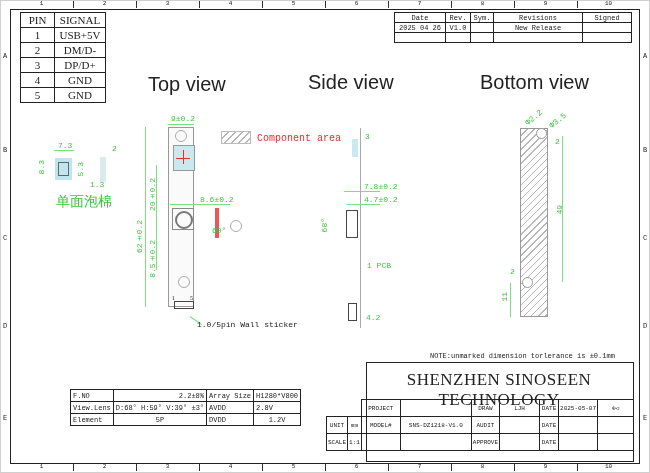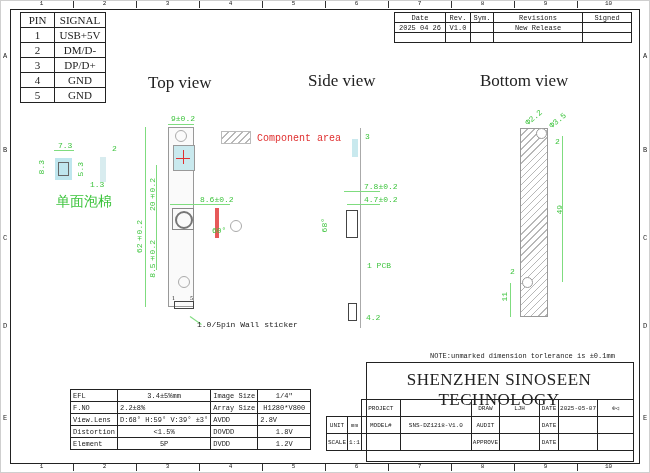--- a/index.html
+++ b/index.html
@@ -11,21 +11,21 @@
   .zone-top { top:0; } .zone-bot { top:463px; }
   .zone-cell { position:absolute; top:0; height:9px; text-align:center; }
   .zone-tick { position:absolute; top:1px; width:1px; height:7px; background:#333; }
   .zone-side { position:absolute; width:10px; font-size:7px; font-family:"Liberation Mono", monospace; text-align:center; }
   table { border-collapse:collapse; }
   .pin-table { position:absolute; left:20px; top:12px; }
   .pin-table td { border:1px solid #222; font-size:11px; height:14px; padding:0; text-align:center; font-family:"Liberation Serif", serif; }
   .pin-table td.pin { width:33px; } .pin-table td.sig { width:50px; }
   .rev-table { position:absolute; left:394px; top:12px; }
   .rev-table td { border:1px solid #222; font-size:7px; height:9px; padding:0; text-align:center; font-family:"Liberation Mono", monospace; }
-  .view-title { position:absolute; font-size:17px; font-family:Liberation Serif, serif; color:#222; }
+  .view-title { position:absolute; font-size:20px; font-family:Liberation Sans, sans-serif; color:#222; }
   .dim { color:#3ec43e; font-size:8px; font-family:"Liberation Mono", monospace; position:absolute; white-space:nowrap; }
   .dimv { writing-mode:vertical-rl; transform:rotate(180deg); }
   .gline { position:absolute; background:#7fdc7f; }
   .lens-table { position:absolute; left:70px; top:389px; }
   .lens-table td { border:1px solid #222; font-size:7px; height:11px; padding:0 2px; font-family:"Liberation Mono", monospace; white-space:nowrap; }
   .title-block { position:absolute; left:366px; top:362px; width:266px; height:98px; border:1px solid #222; }
   .tb-table { position:absolute; left:326px; top:399px; }
   .tb-table td { border:1px solid #222; font-size:6px; height:16px; padding:0 1px; font-family:"Liberation Mono", monospace; text-align:center; white-space:nowrap; }
   .hatch { background: repeating-linear-gradient(135deg, #fff 0 4px, #b8b8b8 4px 5px); }
 </style>
@@ -220,42 +220,30 @@
   <span class="dim dimv" style="left:555px;top:205px">49</span>
   <span class="dim" style="left:510px;top:267px">2</span>
   <span class="dim dimv" style="left:500px;top:292px">11</span>
 </div>
 
 <span class="abs" style="left:430px;top:352px;font-size:7px;font-family:'Liberation Mono',monospace">NOTE:unmarked dimension torlerance is ±0.1mm</span>
 
 <table class="lens-table">
   <tbody>
   <tr>
-        <td>EFL</td>
-        <td style="text-align:center">3.4±5%mm</td>
-        <td>Image Size</td>
-        <td style="text-align:center;width:48px">1/4"</td>
-      </tr>
-  <tr>
         <td>F.NO</td>
-        <td style="text-align:left">2.2±8%</td>
+        <td style="text-align:right">2.2±8%</td>
         <td>Array Size</td>
         <td style="text-align:center">H1280*V800</td>
       </tr>
   <tr>
         <td>View.Lens</td>
         <td style="text-align:center">D:68° H:59° V:39° ±3°</td>
         <td>AVDD</td>
         <td style="text-align:left">2.8V</td>
-      </tr>
-  <tr>
-        <td>Distortion</td>
-        <td style="text-align:center">&lt;1.5%</td>
-        <td>DOVDD</td>
-        <td style="text-align:center">1.8V</td>
       </tr>
   <tr>
         <td>Element</td>
         <td style="text-align:center">5P</td>
         <td>DVDD</td>
         <td style="text-align:center">1.2V</td>
       </tr>
 </tbody>
   </table>
 

